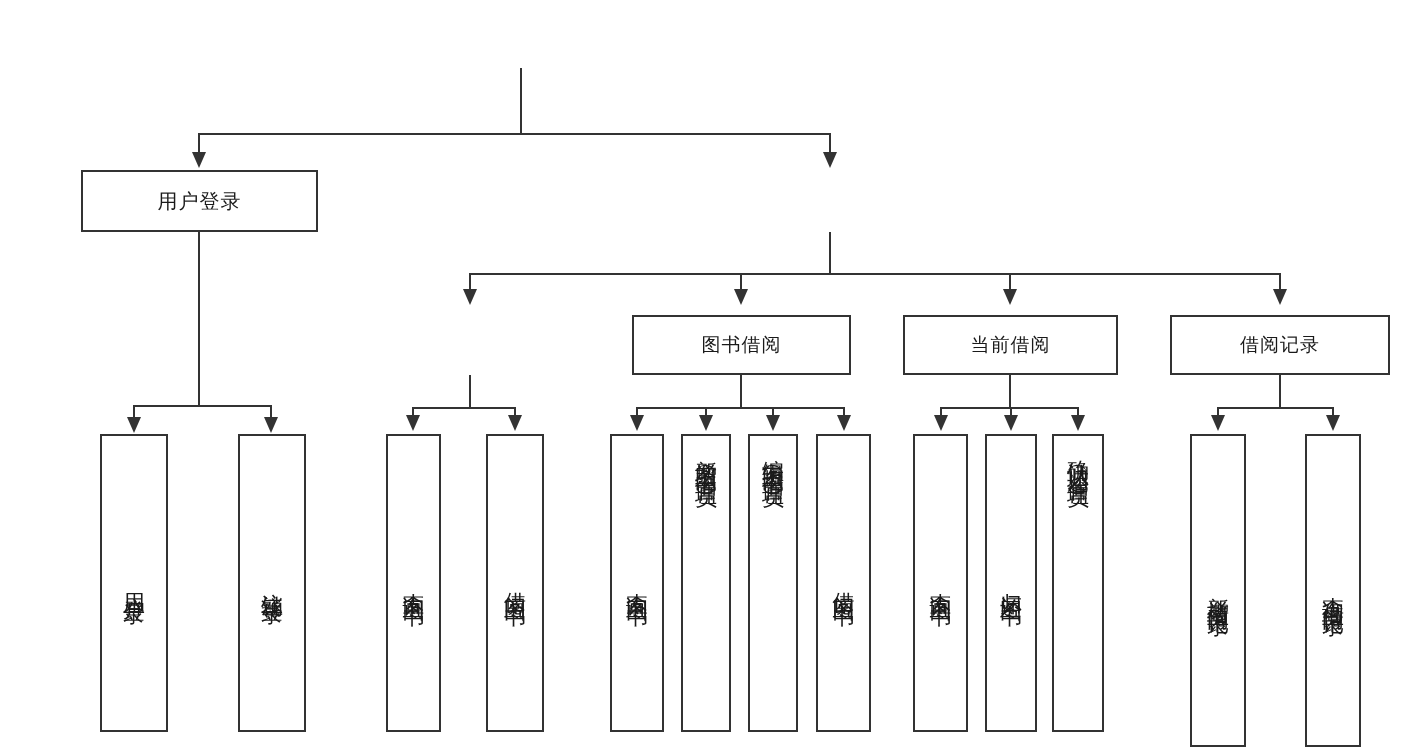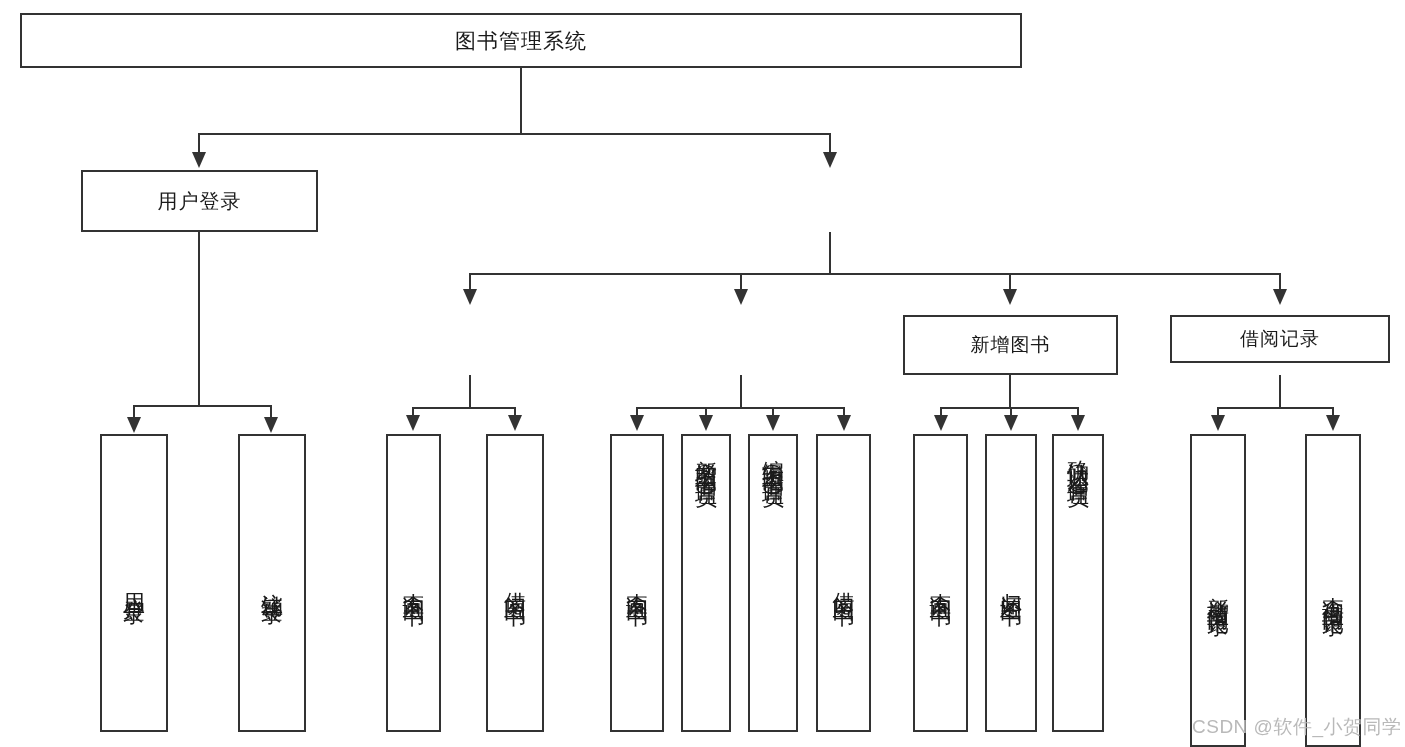--- a/index.html
+++ b/index.html
@@ -77,23 +77,20 @@
     white-space:nowrap;
     letter-spacing:0.5px;
     pointer-events:none;
   }
 </style>
 </head>
 <body>
 
 <div id="stage">
 
-  <div class="node root" style="left:20px;top:13px;width:1002px;height:55px;">
-    <span>图书管理系统</span>
-  </div>
 
   <div class="ln vln" style="left:520px;top:68px;width:2px;height:66px;"></div>
 
   <div class="ln hln" style="left:198px;top:133px;width:632px;height:2px;"></div>
 
   <div class="ln vln" style="left:198px;top:133px;width:2px;height:22px;"></div>
   <div class="arrow" style="left:192px;top:152px;"></div>
 
   <div class="ln vln" style="left:829px;top:133px;width:2px;height:22px;"></div>
   <div class="arrow" style="left:823px;top:152px;"></div>
@@ -118,24 +115,27 @@
 
   <div class="ln vln" style="left:740px;top:273px;width:2px;height:18px;"></div>
   <div class="arrow" style="left:734px;top:289px;"></div>
 
   <div class="ln vln" style="left:1009px;top:273px;width:2px;height:18px;"></div>
   <div class="arrow" style="left:1003px;top:289px;"></div>
 
   <div class="ln vln" style="left:1279px;top:273px;width:2px;height:18px;"></div>
   <div class="arrow" style="left:1273px;top:289px;"></div>
 
+  <div class="node lvl2" style="left:632px;top:315px;width:219px;height:60px;">
+    <span>图书借阅</span>
+  </div>
   <div class="node lvl2" style="left:903px;top:315px;width:215px;height:60px;">
-    <span>新增图书</span>
-  </div>
-  <div class="node lvl2" style="left:1170px;top:315px;width:220px;height:48px;">
+    <span>当前借阅</span>
+  </div>
+  <div class="node lvl2" style="left:1170px;top:315px;width:220px;height:60px;">
     <span>借阅记录</span>
   </div>
 
   <div class="ln vln" style="left:469px;top:375px;width:2px;height:34px;"></div>
   <div class="ln hln" style="left:412px;top:407px;width:103px;height:2px;"></div>
   <div class="ln vln" style="left:412px;top:407px;width:2px;height:10px;"></div>
   <div class="arrow" style="left:406px;top:415px;"></div>
   <div class="ln vln" style="left:514px;top:407px;width:2px;height:10px;"></div>
   <div class="arrow" style="left:508px;top:415px;"></div>
 
@@ -203,15 +203,14 @@
     <span class="vtext">确认归还（管理员）</span>
   </div>
 
   <div class="leaf center" style="left:1190px;top:434px;width:56px;height:313px;">
     <span class="vtext">新增借阅记录</span>
   </div>
   <div class="leaf center" style="left:1305px;top:434px;width:56px;height:313px;">
     <span class="vtext">查询借阅记录</span>
   </div>
 
-  <div class="watermark" style="left:1192px;top:714px;">CSDN @软件_小贺同学</div>
 
 </div>
 
 </body></html>

